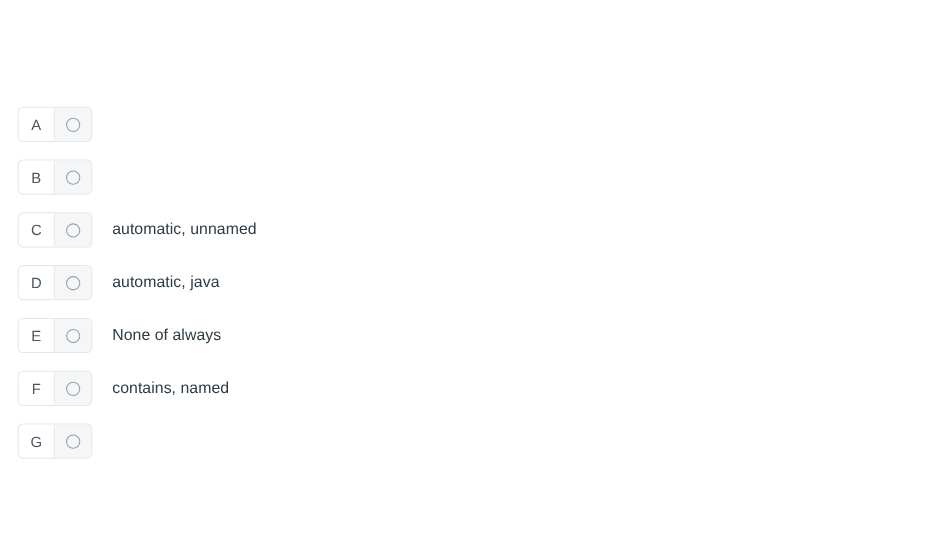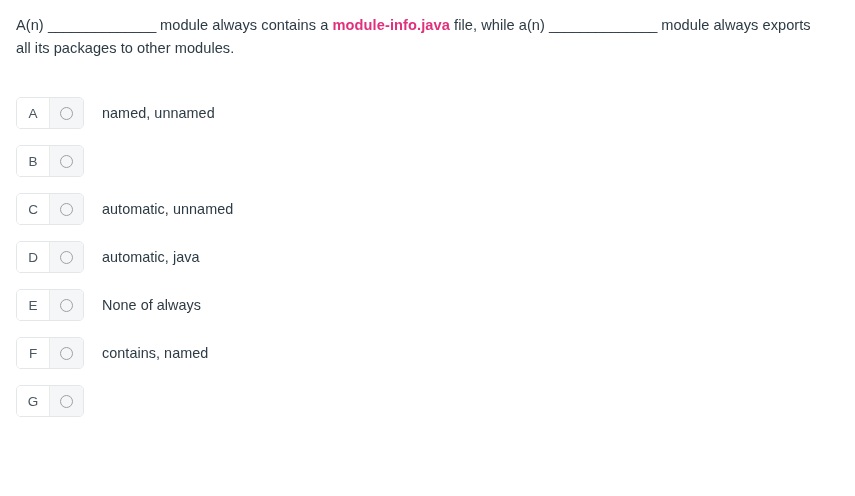--- a/index.html
+++ b/index.html
@@ -114,34 +114,30 @@
     color: #2d3b45;
     letter-spacing: 0.05px;
     white-space: nowrap;
   }
 </style>
 </head>
 <body>
 
 <div class="quiz-root">
 
-  <div class="question-stem">
-    <span class="stem-text">A(n) </span><span class="blank">______________</span><span class="stem-text"> module always contains a </span><span class="code-inline">module-info.java</span><span class="stem-text"> file, while a(n) </span><span class="blank">______________</span><span class="stem-text"> module always exports all its packages to other modules.</span>
-  </div>
 
   <div class="answers">
 
     <div class="answer-row">
       <div class="answer-box">
         <div class="answer-letter">A</div>
         <div class="answer-radio-cell">
           <span class="radio-circle"></span>
         </div>
       </div>
-      <div class="answer-text">named, unnamed</div>
     </div>
 
     <div class="answer-row">
       <div class="answer-box">
         <div class="answer-letter">B</div>
         <div class="answer-radio-cell">
           <span class="radio-circle"></span>
         </div>
       </div>
     </div>

